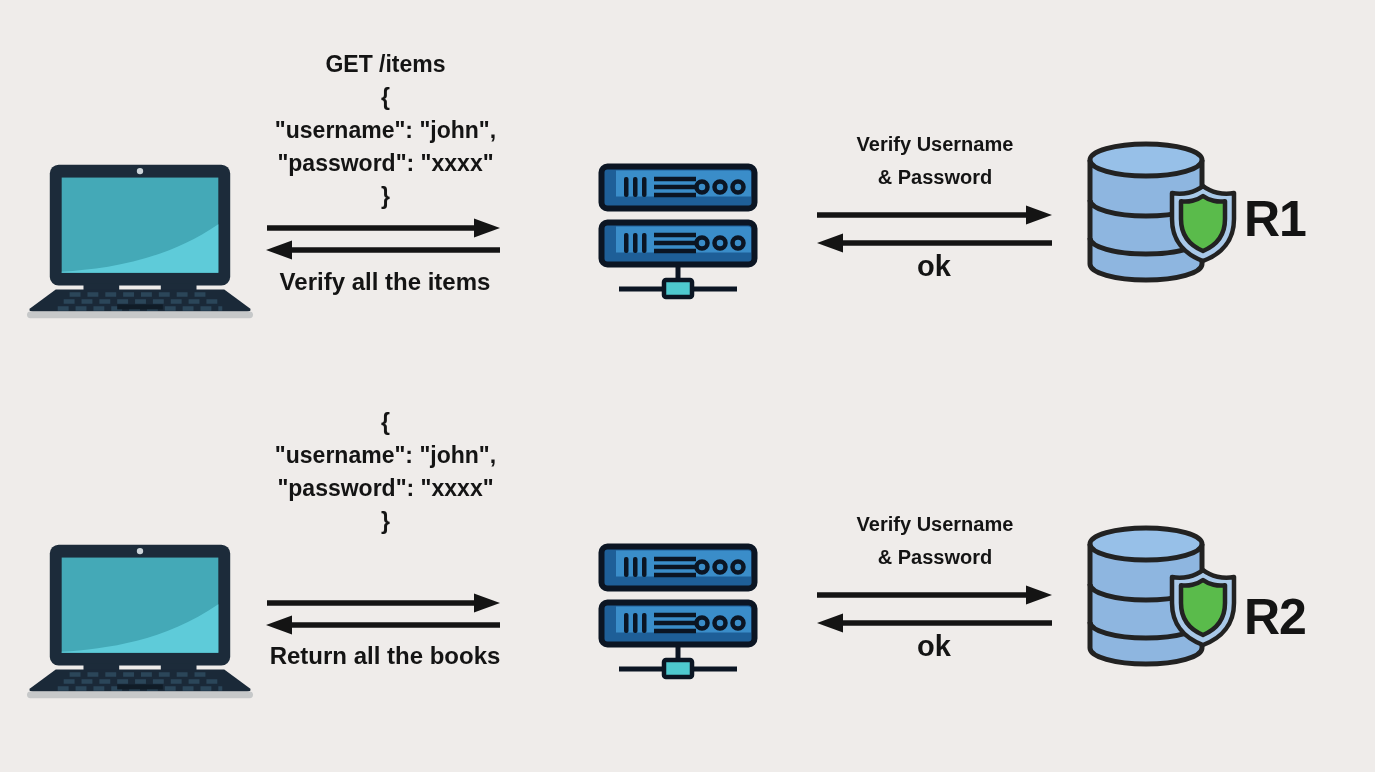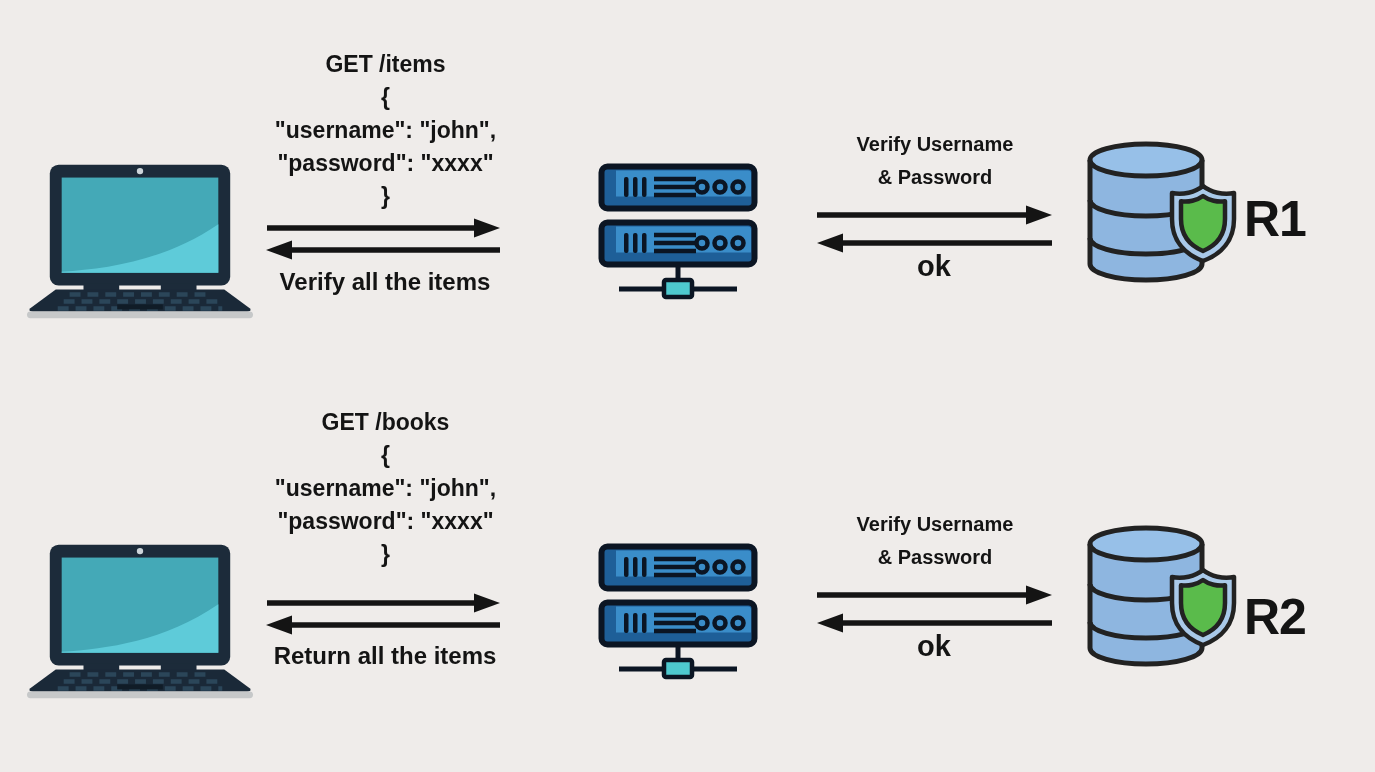--- a/index.html
+++ b/index.html
@@ -182,39 +182,38 @@
           <line x1="44" y1="131" x2="187" y2="131"></line>
           <line x1="38" y1="138" x2="193" y2="138"></line>
           <line x1="32" y1="145" x2="198" y2="145"></line>
         </g>
         <rect x="92" y="141" width="46" height="5" style="fill:var(--c-laptop-pad)"></rect>
         <rect x="1" y="148" width="228" height="7" rx="3.5" style="fill:var(--c-laptop-base)"></rect>
       </svg>
     </div>
 
     <div class="request-block">
-      <div>GET /books</div>
       <div>{</div>
       <div>"username": "john",</div>
       <div>"password": "xxxx"</div>
       <div>}</div>
     </div>
 
     <svg class="arrow-pair request-arrows" viewBox="0 0 238 44">
       <g>
         <line class="arrow-line" x1="3" y1="11" x2="211" y2="11"></line>
         <polygon class="arrow-head" points="210,1.5 236,11 210,20.5"></polygon>
       </g>
       <g>
         <line class="arrow-line" x1="27" y1="33" x2="236" y2="33"></line>
         <polygon class="arrow-head" points="28,23.5 2,33 28,42.5"></polygon>
       </g>
     </svg>
 
-    <div class="return-label">Return all the items</div>
+    <div class="return-label">Return all the books</div>
 
     <div class="icon server-icon">
       <svg viewBox="0 0 160 142">
         <g>
           <rect x="3.5" y="3.5" width="153" height="42" rx="6" style="fill:var(--c-server-dark);stroke:var(--c-server-outline)" stroke-width="6"></rect>
           <path d="M18,7.5 h132 a3,3 0 0 1 3,3 v23 h-135 z" style="fill:var(--c-server-blue)"></path>
           <rect x="26" y="14" width="4.5" height="20" rx="2" style="fill:var(--c-server-outline)"></rect>
           <rect x="35" y="14" width="4.5" height="20" rx="2" style="fill:var(--c-server-outline)"></rect>
           <rect x="44" y="14" width="4.5" height="20" rx="2" style="fill:var(--c-server-outline)"></rect>
           <g style="stroke:var(--c-server-outline)" stroke-width="4.5">

